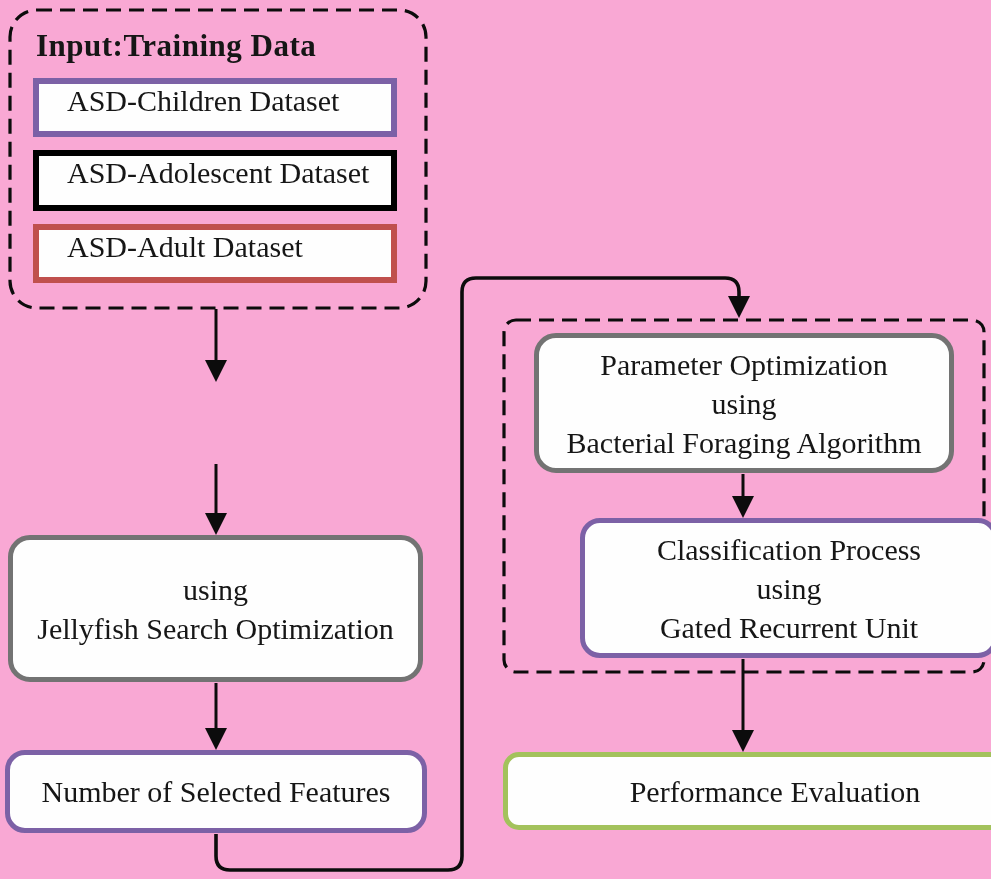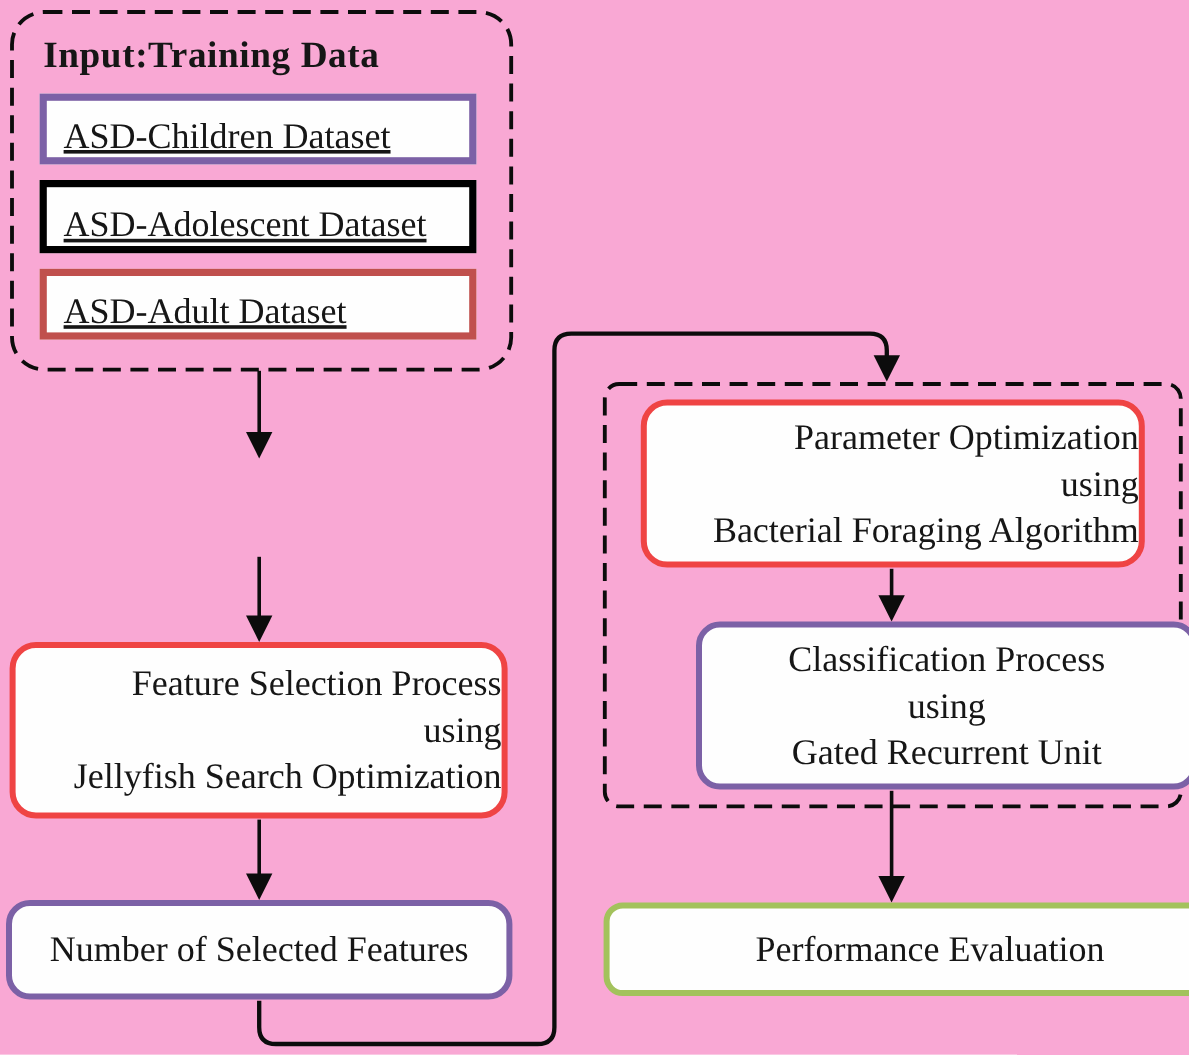--- a/index.html
+++ b/index.html
@@ -30,44 +30,43 @@
     white-space: nowrap;
   }
   .dataset-box {
     position: absolute;
     left: 33px;
     width: 364px;
     height: 59px;
     background: #fefefe;
     box-sizing: border-box;
     display: flex;
-    align-items: flex-end;
-    padding-left: 14px;
+    align-items: flex-start;
+    padding-left: 28px;
     font-size: 30px;
     white-space: nowrap;
-    text-decoration: underline;
   }
   .b-purple { border: 6px solid #7c61a6; }
   .b-green  { border: 6px solid #000000; }
   .b-red    { border: 6px solid #c0504d; }
   .node {
     position: absolute;
     background: #fefefe;
     box-sizing: border-box;
     display: flex;
     flex-direction: column;
     align-items: center;
     justify-content: center;
     text-align: center;
     font-size: 30px;
     line-height: 39px;
   }
   .n-purple { border: 5px solid #7c61a6; border-radius: 20px; }
   .n-green  { border: 5px solid #a3c25c; border-radius: 16px; }
-  .n-red    { border: 5px solid #ef4444; border-radius: 22px; align-items: flex-end; }
+  .n-red    { border: 5px solid #737373; border-radius: 22px; }
 
   #node-preprocessing { left: 10px;  top: 382px; width: 412px; height: 81px;  }
   #node-feature       { left: 8px;   top: 535px; width: 415px; height: 147px; }
   #node-selected      { left: 5px;   top: 750px; width: 422px; height: 83px;  }
   #node-param         { left: 534px; top: 333px; width: 420px; height: 140px; }
   #node-class         { left: 536px; top: 518px; width: 418px; height: 140px; margin-left: 44px; }
   #node-perf          { left: 503px; top: 752px; width: 544px; height: 78px;  }
 
   #ds-children   { top: 78px;  }
   #ds-adolescent { top: 150px; height: 61px; }
@@ -123,21 +122,20 @@
   <div id="ds-adolescent" class="dataset-box b-green">
     <span>ASD-Adolescent Dataset</span>
   </div>
 
   <div id="ds-adult" class="dataset-box b-red">
     <span>ASD-Adult Dataset</span>
   </div>
 
 
   <div id="node-feature" class="node n-red">
-    <div>Feature Selection Process</div>
     <div>using</div>
     <div>Jellyfish Search Optimization</div>
   </div>
 
   <div id="node-selected" class="node n-purple">
     <span>Number of Selected Features</span>
   </div>
 
   <div id="node-param" class="node n-red">
     <div>Parameter Optimization</div>

